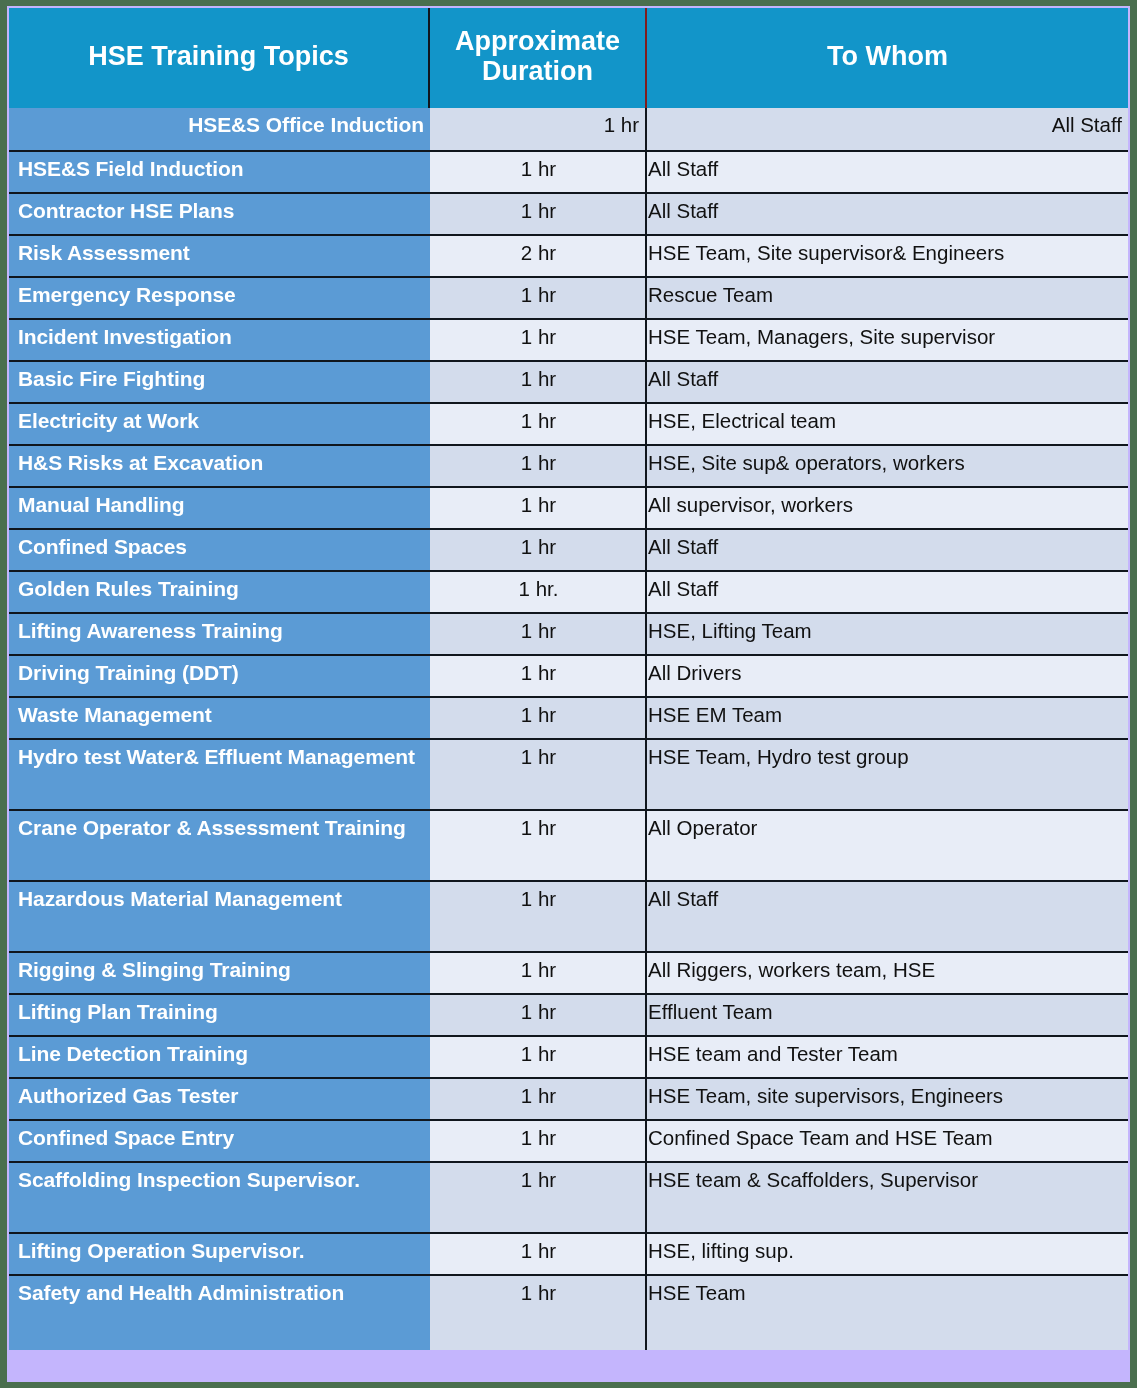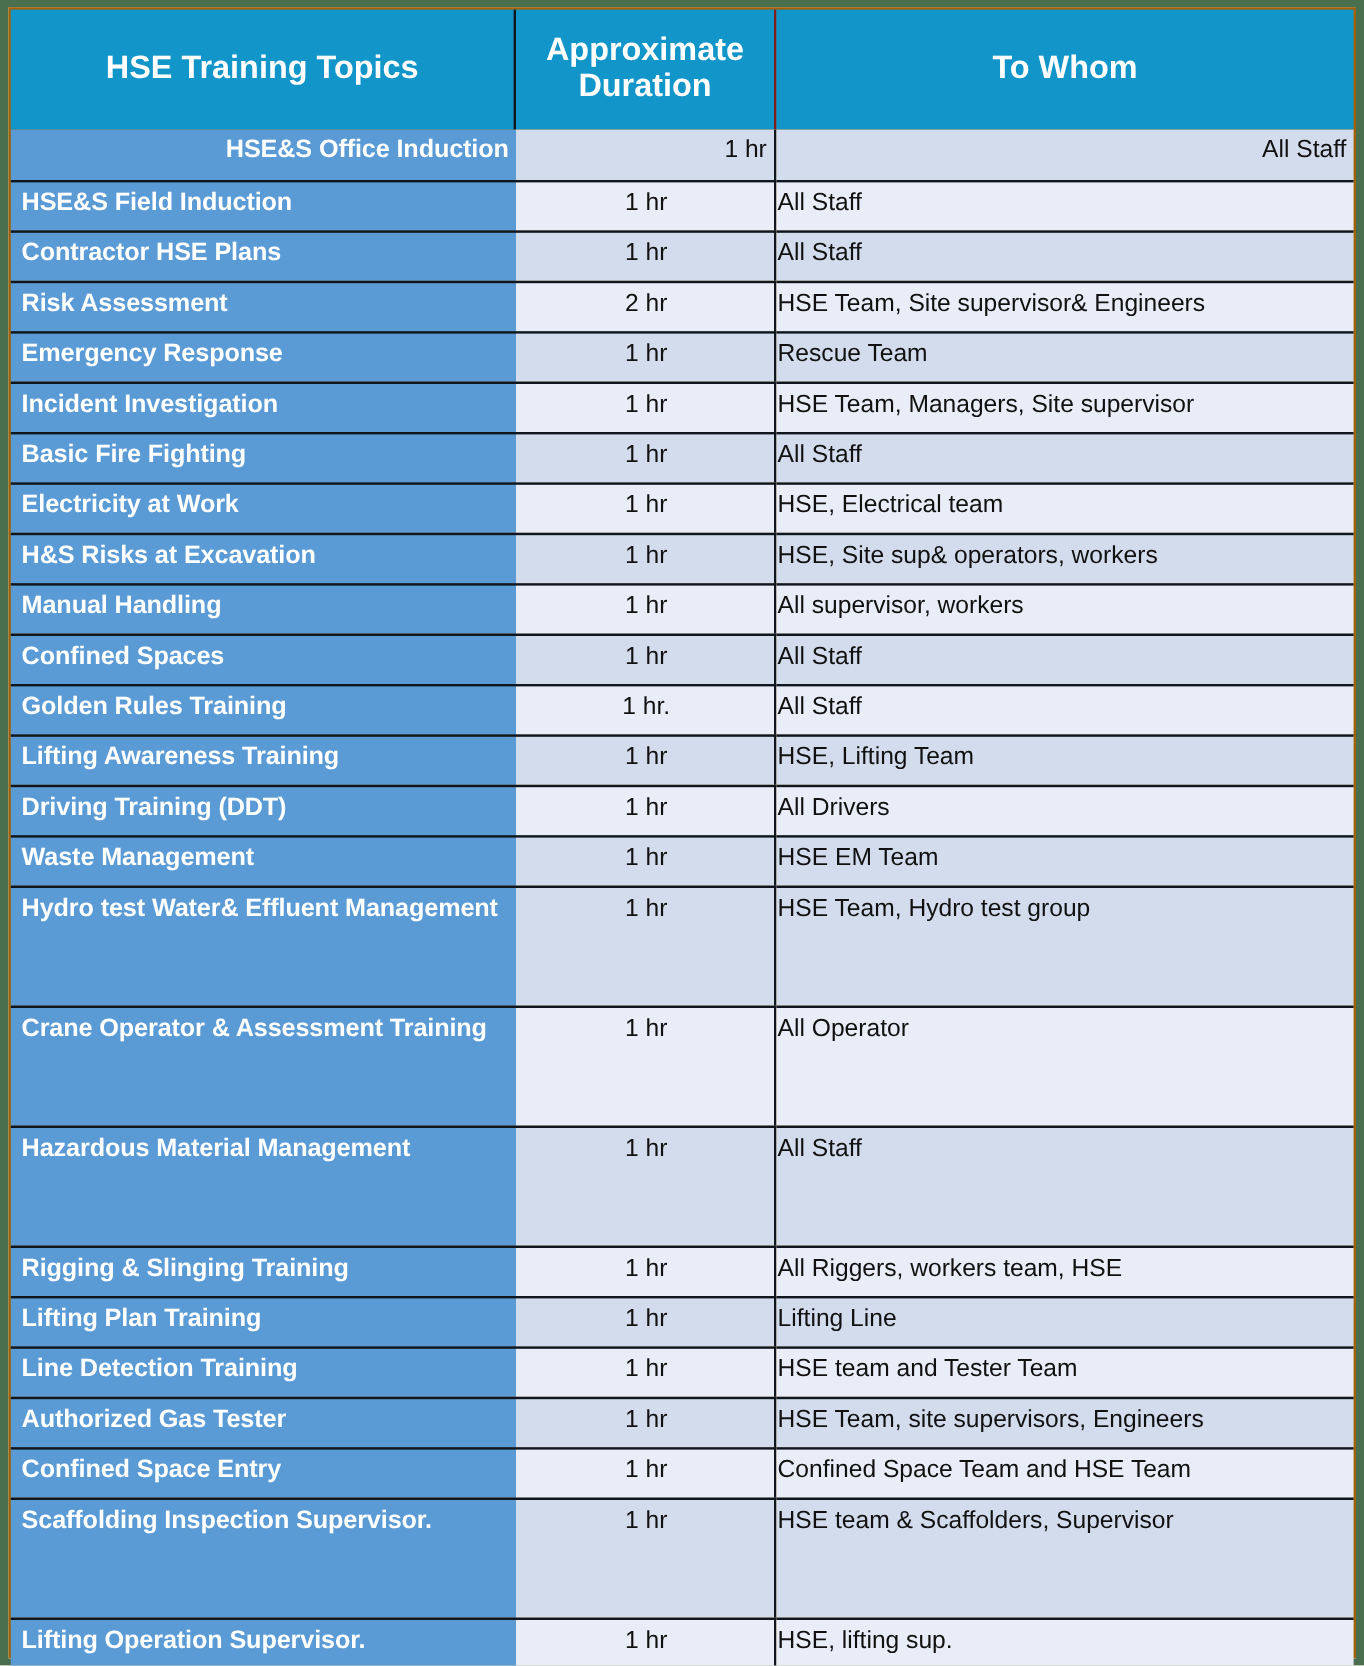--- a/index.html
+++ b/index.html
@@ -23,21 +23,21 @@
     border-bottom: 6px solid #4a6f4e;
     border-left: 7px solid #4a6f4e;
     border-right: 7px solid #4a6f4e;
     padding: 0;
     position: relative;
   }
 
   .table-wrap {
     width: 100%;
     height: 100%;
-    background: #a16207;
+    background: #c4b5fd;
     padding: 2px 2px 2px 2px;
   }
 
   table.hse {
     border-collapse: separate;
     border-spacing: 0;
     width: 100%;
     table-layout: fixed;
   }
 
@@ -96,21 +96,21 @@
     text-align: left;
     color: #111111;
     padding-left: 1px;
     padding-top: 5px;
   }
 
   
   tr.alt-a td.dur, tr.alt-a td.whom { background: #d3dcec; }
   tr.alt-b td.dur, tr.alt-b td.whom { background: #e8edf7; }
 
-  tr.r-tall td { height: 100px; }
+  tr.r-tall td { height: 71px; }
   tr.r-norm td { height: 42px; }
   tr.r-last td { height: 76px; }
 
   
 </style>
 </head>
 <body>
 
 <div class="page">
   <div class="table-wrap">
@@ -219,21 +219,21 @@
             <td class="whom">All Staff</td>
           </tr>
           <tr class="alt-b r-norm">
             <td class="topic">Rigging &amp; Slinging Training</td>
             <td class="dur">1 hr</td>
             <td class="whom">All Riggers, workers team, HSE</td>
           </tr>
           <tr class="alt-a r-norm">
             <td class="topic">Lifting Plan Training</td>
             <td class="dur">1 hr</td>
-            <td class="whom">Lifting Line</td>
+            <td class="whom">Effluent Team</td>
           </tr>
           <tr class="alt-b r-norm">
             <td class="topic">Line Detection Training</td>
             <td class="dur">1 hr</td>
             <td class="whom">HSE team and Tester Team</td>
           </tr>
           <tr class="alt-a r-norm">
             <td class="topic">Authorized Gas Tester</td>
             <td class="dur">1 hr</td>
             <td class="whom">HSE Team, site supervisors, Engineers</td>

